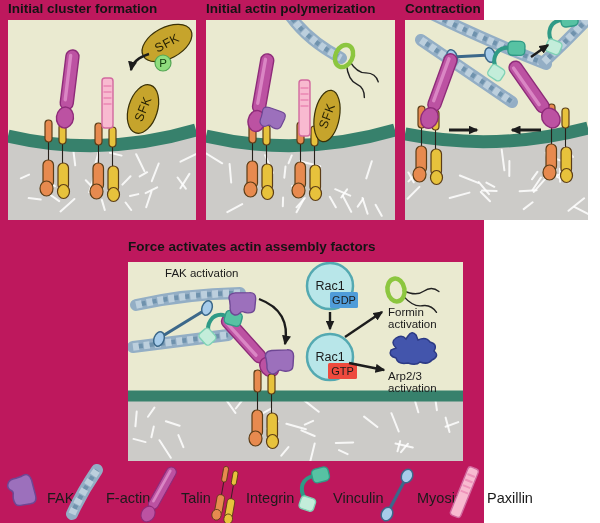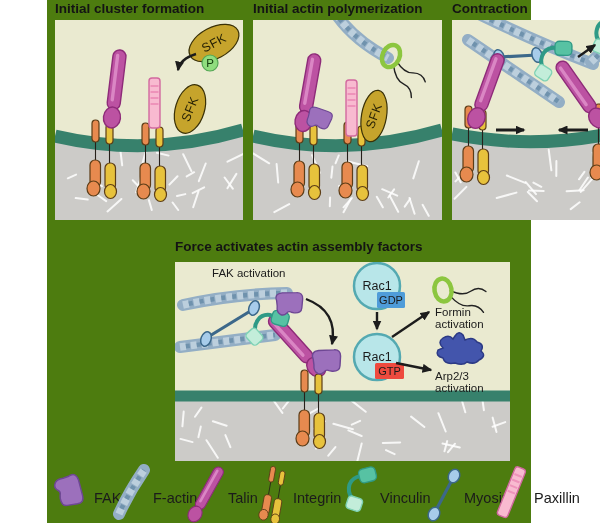--- a/index.html
+++ b/index.html
@@ -1,16 +1,16 @@
 <!DOCTYPE html>
 <html style="--cellBeige: #eaead0; --ecmGray: #cccbc8; --membrane: #37816c; --talinFill: #bc52a2; --talinStroke: #8e2b79; --talinHl: #da86c4; --paxFill: #f8bad0; --paxStripe: #ee93ba; --paxStroke: #d2699f; --intOrange: #e78a4f; --intYellow: #e7c23c; --intOutline: #5c3d17; --sfkFill: #c6a42c; --sfkStroke: #3a3106; --phosphoFill: #90dd7e; --phosphoStroke: #54a654; --fakFill: #9c70bc; --fakStroke: #6e4794; --faLight: #bccfdd; --faMid: #93aec5; --faDark: #6f92ad; --forminGreen: #8cc63f; --vincLine: #2f9a86; --vincDark: #57c2a3; --vincLight: #c3edda; --vincLightStroke: #7fd2b5; --myoLine: #3c688a; --myoHead: #a7ccea; --racFill: #b8e6e9; --racStroke: #54a9b1; --gdpBlue: #4f9cd9; --gtpRed: #ee4a3e; --arpBlue: #4355ac; --arpStroke: #2c3a85;"><head>
 <meta charset="utf-8">
 <style>
   html,body{margin:0;padding:0;background:#ffffff;}
-  .stage{position:relative;width:484px;height:523px;background:#4d7c0f;font-family:"Liberation Sans",sans-serif;margin-left:47px;}
+  .stage{position:relative;width:484px;height:523px;background:#be185d;font-family:"Liberation Sans",sans-serif;}
   svg{display:block}
   text{fill:#1b1b1b;font-family:"Liberation Sans",sans-serif;}
   .title{font-weight:bold;font-size:13.5px;fill:#141414;}
   .lbl{font-size:14.5px;}
   .small{font-size:11.5px;}
   .rac-t{font-size:12.5px;}
   .box-t{font-size:11px;}
   .sfk-text{font-size:12.5px;letter-spacing:.5px;fill:#241f04;}
   .p-text{font-size:11.5px;fill:#14400f;}
   .cell-bg{fill:var(--cellBeige);}

